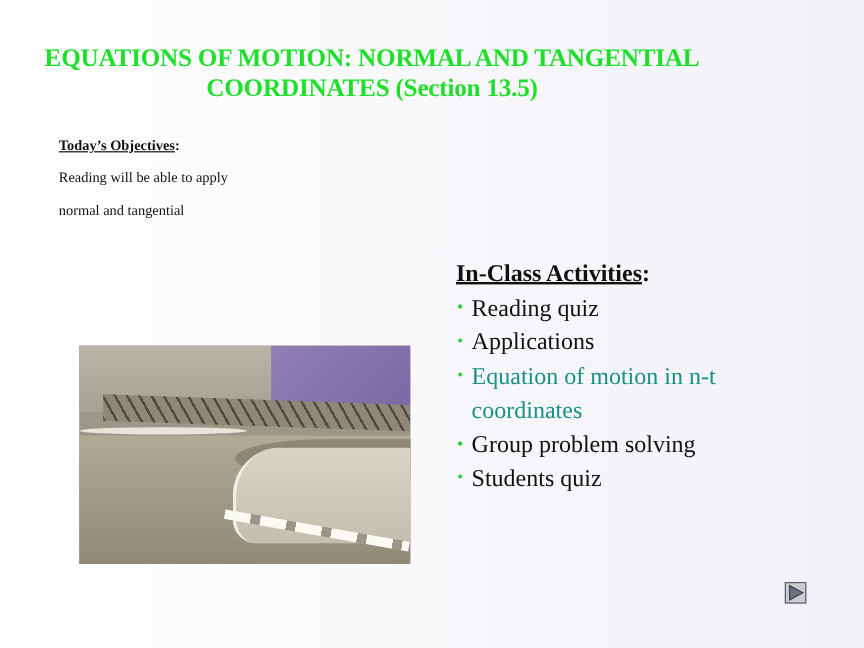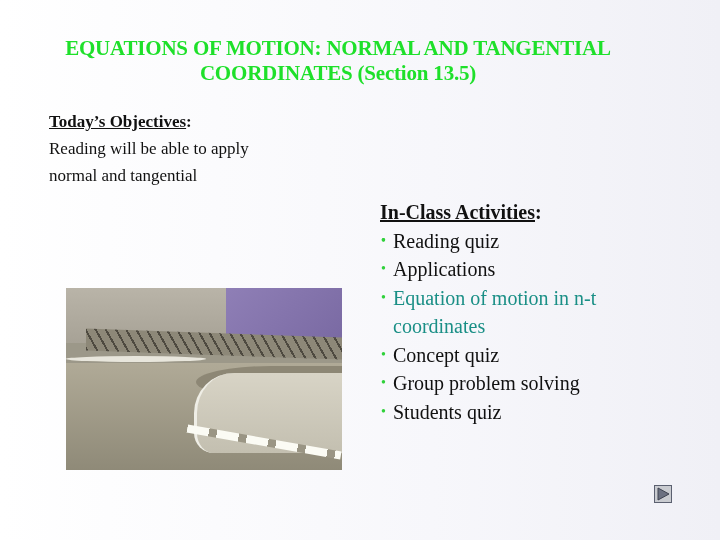--- a/index.html
+++ b/index.html
@@ -4,34 +4,34 @@
   <style>
     html, body { margin: 0; padding: 0; }
     body {
       width: 720px; height: 540px; position: relative; overflow: hidden;
       background: linear-gradient(to right, #ffffff 0%, #f7f7fb 60%, #f0f0f6 100%);
       font-family: "Liberation Serif", serif;
     }
     .title {
       position: absolute; left: 0; top: 36px; width: 620px;
       text-align: center; color: #1ee02a; font-weight: bold;
-      font-size: 21px; line-height: 25px; letter-spacing: -0.2px; margin-left: 28px;
+      font-size: 21px; line-height: 25px; letter-spacing: -0.2px;
     }
     .title div { white-space: nowrap; }
     .objectives {
       position: absolute; left: 49px; top: 108px; width: 310px;
-      font-size: 17px; line-height: 27px; color: #111;
+      font-size: 12px; line-height: 27px; color: #111;
     }
     .objectives .head { font-weight: bold; }
     .objectives .head u { text-decoration: underline; }
     .activities {
       position: absolute; left: 380px; top: 198px; width: 300px;
       font-size: 20px; line-height: 28.5px; color: #111;
     }
-    .activities .head { font-weight: bold; }
+    .activities .head { font-weight: bold; margin-top: 16px; }
     .activities .head span.u { text-decoration: underline; }
     .activities ul { list-style: none; margin: 0; padding: 0; }
     .activities li { position: relative; padding-left: 13px; }
     .activities li .bullet {
       position: absolute; left: 1px; top: 0; color: #2fd13a; font-size: 14px;
     }
     .activities li.highlight { color: #1a8f86; }
     .photo {
       position: absolute; left: 66px; top: 288px; width: 276px; height: 182px;
       overflow: hidden; background: #9c9889;
@@ -75,21 +75,21 @@
   <div class="lights"></div>
 </div>
 
 <div class="activities">
   <div class="head"><span class="u">In-Class Activities</span><span>:</span></div>
   <ul>
     <li><span class="bullet">•</span></li>
     <li><span class="bullet">•</span><span>Reading quiz</span></li>
     <li><span class="bullet">•</span><span>Applications</span></li>
     <li class="highlight"><span class="bullet">•</span><span>Equation of motion in n-t coordinates</span></li>
-    <li><span class="bullet">•</span><span>Concept quiz</span></li>
+    <li><span class="bullet">•</span></li>
     <li><span class="bullet">•</span><span>Group problem solving</span></li>
     <li><span class="bullet">•</span><span>Students quiz</span></li>
   </ul>
 </div>
 
 <div class="nav-next">
   <svg width="14" height="14" viewBox="0 0 14 14">
     <polygon points="2,1 13,7 2,13" fill="#6b7080" stroke="#3e4250" stroke-width="1"></polygon>
   </svg>
 </div>

